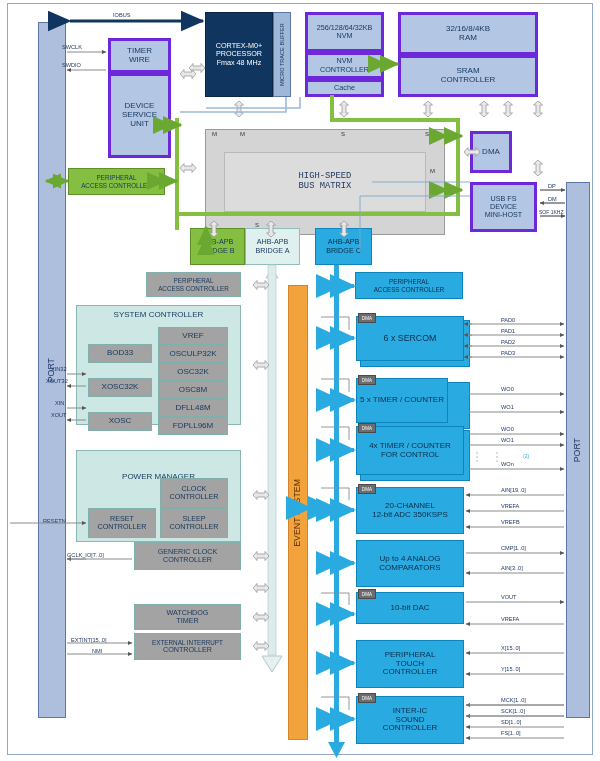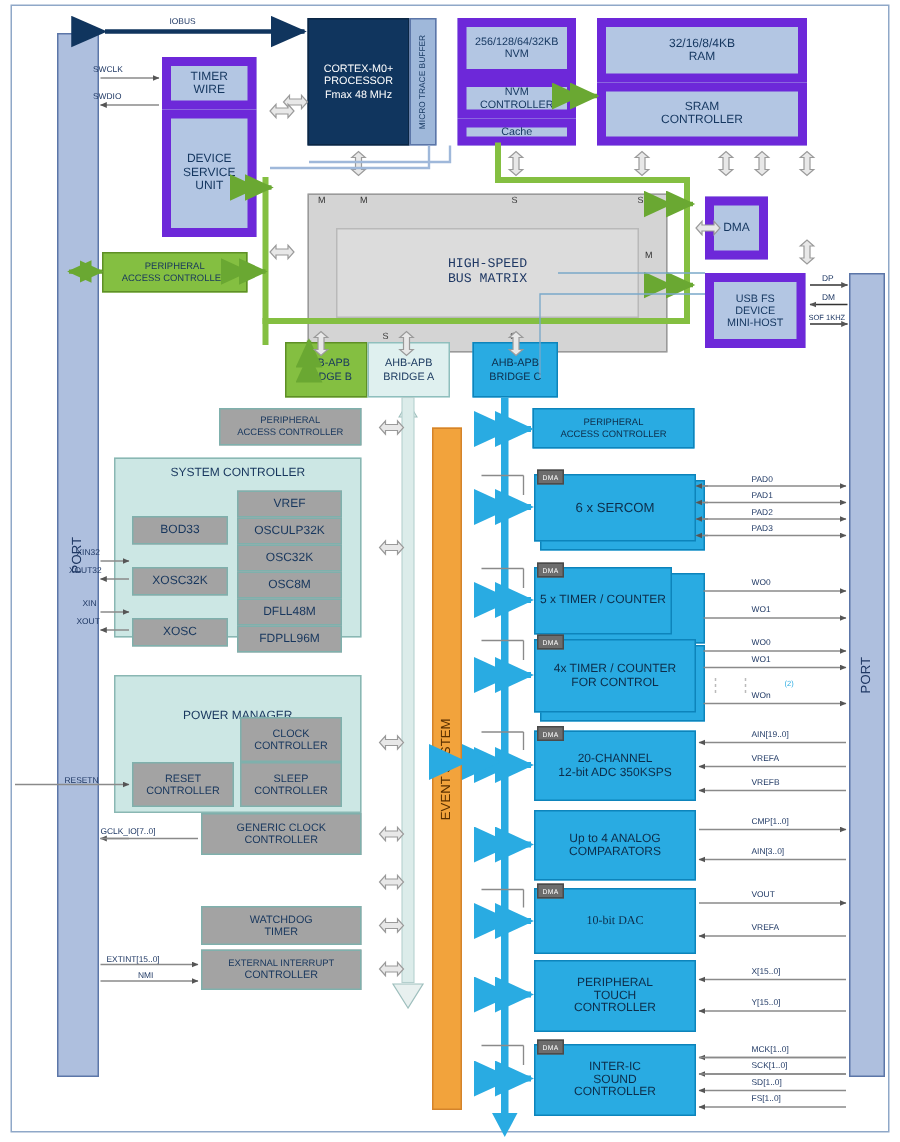--- a/index.html
+++ b/index.html
@@ -8,21 +8,21 @@
     font-family:"Liberation Sans",sans-serif;background:#ffffff;
     color:#1f3864;
   }
   .frame{position:absolute;left:7px;top:3px;width:586px;height:752px;border:1px solid #8fa8c8;box-sizing:border-box;}
   .blk{position:absolute;box-sizing:border-box;display:flex;align-items:center;justify-content:center;
        text-align:center;line-height:1.12;}
   
   .port{background:#aebfde;border:1px solid #5c76a8;color:#1f3864;}
   .navy{background:#10355e;border:1px solid #0b2644;color:#ffffff;}
   .mtb{background:#9fb8da;border:1px solid #5c76a8;color:#14365f;}
-  .lblue{background:#b3c6e3;border:6px solid #6d28d9;color:#14365f;}
+  .lblue{background:#b3c6e3;border:3px solid #6d28d9;color:#14365f;}
   .grey{background:#d4d4d4;border:1px solid #9a9a9a;color:#1f3864;}
   .greyin{background:#dcdcdc;border:1px solid #b9b9b9;}
   .green{background:#84bf41;border:1px solid #5e8f26;color:#17365d;}
   .paleA{background:#dff0ef;border:1px solid #8fbfbd;color:#17365d;}
   .cyan{background:#29abe2;border:1px solid #0d84bb;color:#0d2d4a;}
   .mint{background:#cce7e4;border:1px solid #8ab7b3;color:#17365d;}
   .mint2{background:#a3a3a3;border:1px solid #7fb0ac;color:#17365d;}
   .orange{background:#f2a33c;border:1px solid #d4832a;color:#5a3000;}
   .dmatag{position:absolute;background:#6d6d6d;border:1px solid #4a4a4a;color:#fff;
           font-size:4.5px;letter-spacing:.2px;display:flex;align-items:center;justify-content:center;}
@@ -273,21 +273,21 @@
   <span class="sig" style="left:501px;top:503px;">VREFA</span>
   <span class="sig" style="left:501px;top:519px;">VREFB</span>
 
   <div class="blk cyan" style="left:356px;top:540px;width:108px;height:47px;flex-direction:column;">
     <span class="t8">Up to 4 ANALOG</span>
     <span class="t8">COMPARATORS</span>
   </div>
   <span class="sig" style="left:501px;top:545px;">CMP[1..0]</span>
   <span class="sig" style="left:501px;top:565px;">AIN[3..0]</span>
 
-  <div class="blk cyan" style="left:356px;top:592px;width:108px;height:44px;font-family:Liberation Serif, serif;">
+  <div class="blk cyan" style="left:356px;top:592px;width:108px;height:32px;">
     <span class="t8">10-bit DAC</span>
   </div>
   <div class="dmatag" style="left:358px;top:589px;width:16px;height:8px;">
       <span>DMA</span>
     </div>
   <span class="sig" style="left:501px;top:594px;">VOUT</span>
   <span class="sig" style="left:501px;top:616px;">VREFA</span>
 
   <div class="blk cyan" style="left:356px;top:640px;width:108px;height:48px;flex-direction:column;">
     <span class="t8">PERIPHERAL</span>

